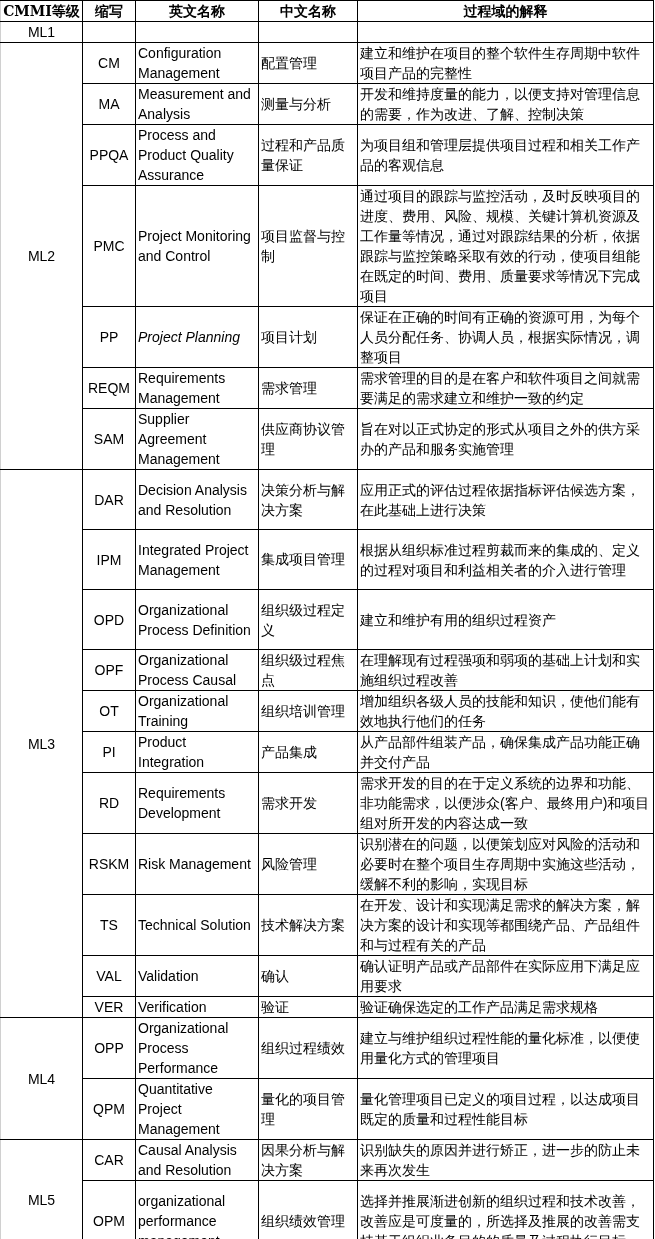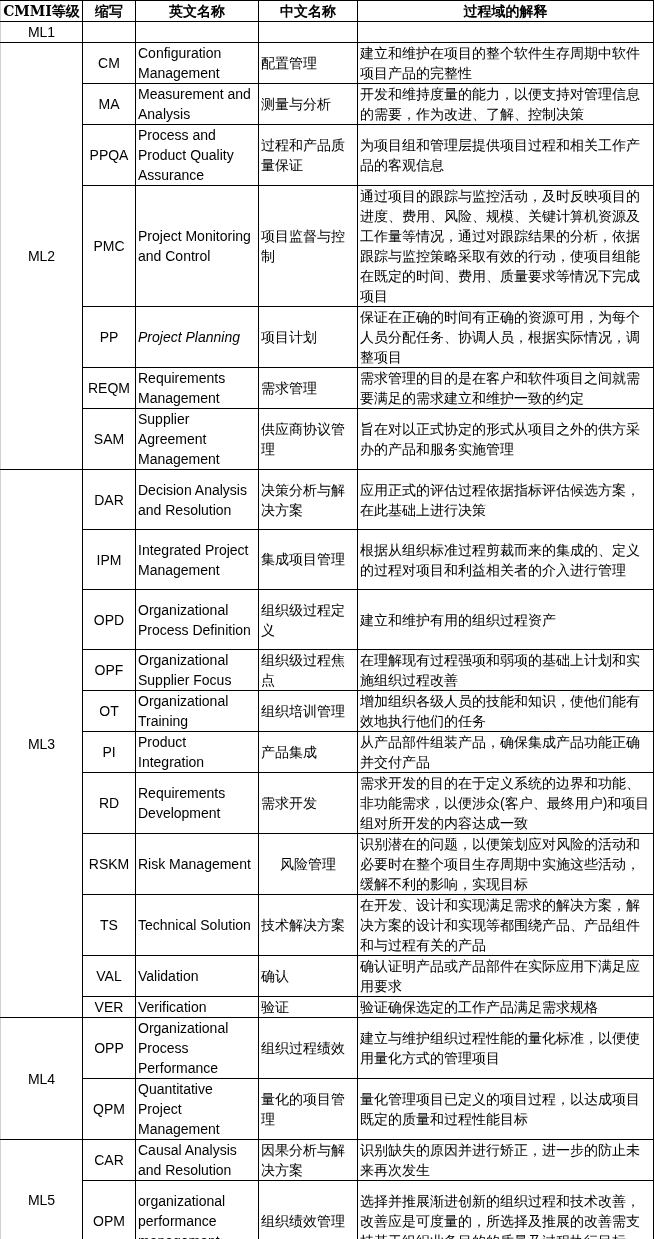--- a/index.html
+++ b/index.html
@@ -100,21 +100,21 @@
         <td class="desc" style="height: 59px;">根据从组织标准过程剪裁而来的集成的、定义的过程对项目和利益相关者的介入进行管理</td>
       </tr>
       <tr>
         <td class="abbr" style="height: 59px; margin-left: 36px;">OPD</td>
         <td class="en" style="height: 59px;">Organizational Process Definition</td>
         <td class="cn" style="height: 59px;">组织级过程定义</td>
         <td class="desc" style="height: 59px;">建立和维护有用的组织过程资产</td>
       </tr>
       <tr>
         <td class="abbr" style="height: 39px;">OPF</td>
-        <td class="en" style="height: 39px;">Organizational Supplier Focus</td>
+        <td class="en" style="height: 39px;">Organizational Process Causal</td>
         <td class="cn" style="height: 39px;">组织级过程焦点</td>
         <td class="desc" style="height: 39px;">在理解现有过程强项和弱项的基础上计划和实施组织过程改善</td>
       </tr>
       <tr>
         <td class="abbr" style="height: 39px;">OT</td>
         <td class="en" style="height: 39px;">Organizational Training</td>
         <td class="cn" style="height: 39px;">组织培训管理</td>
         <td class="desc" style="height: 39px;">增加组织各级人员的技能和知识，使他们能有效地执行他们的任务</td>
       </tr>
       <tr>
@@ -125,21 +125,21 @@
       </tr>
       <tr>
         <td class="abbr" style="height: 59px;">RD</td>
         <td class="en" style="height: 59px;">Requirements Development</td>
         <td class="cn" style="height: 59px;">需求开发</td>
         <td class="desc" style="height: 59px;">需求开发的目的在于定义系统的边界和功能、非功能需求，以便涉众(客户、最终用户)和项目组对所开发的内容达成一致</td>
       </tr>
       <tr>
         <td class="abbr" style="height: 59px;">RSKM</td>
         <td class="en" style="height: 59px;">Risk Management</td>
-        <td class="cn" style="height: 59px; text-align: center;">风险管理</td>
+        <td class="cn" style="height: 59px;">风险管理</td>
         <td class="desc" style="height: 59px;">识别潜在的问题，以便策划应对风险的活动和必要时在整个项目生存周期中实施这些活动，缓解不利的影响，实现目标</td>
       </tr>
       <tr>
         <td class="abbr" style="height: 59px;">TS</td>
         <td class="en" style="height: 59px;">Technical Solution</td>
         <td class="cn" style="height: 59px;">技术解决方案</td>
         <td class="desc" style="height: 59px;">在开发、设计和实现满足需求的解决方案，解决方案的设计和实现等都围绕产品、产品组件和与过程有关的产品</td>
       </tr>
       <tr>
         <td class="abbr" style="height: 39px;">VAL</td>

